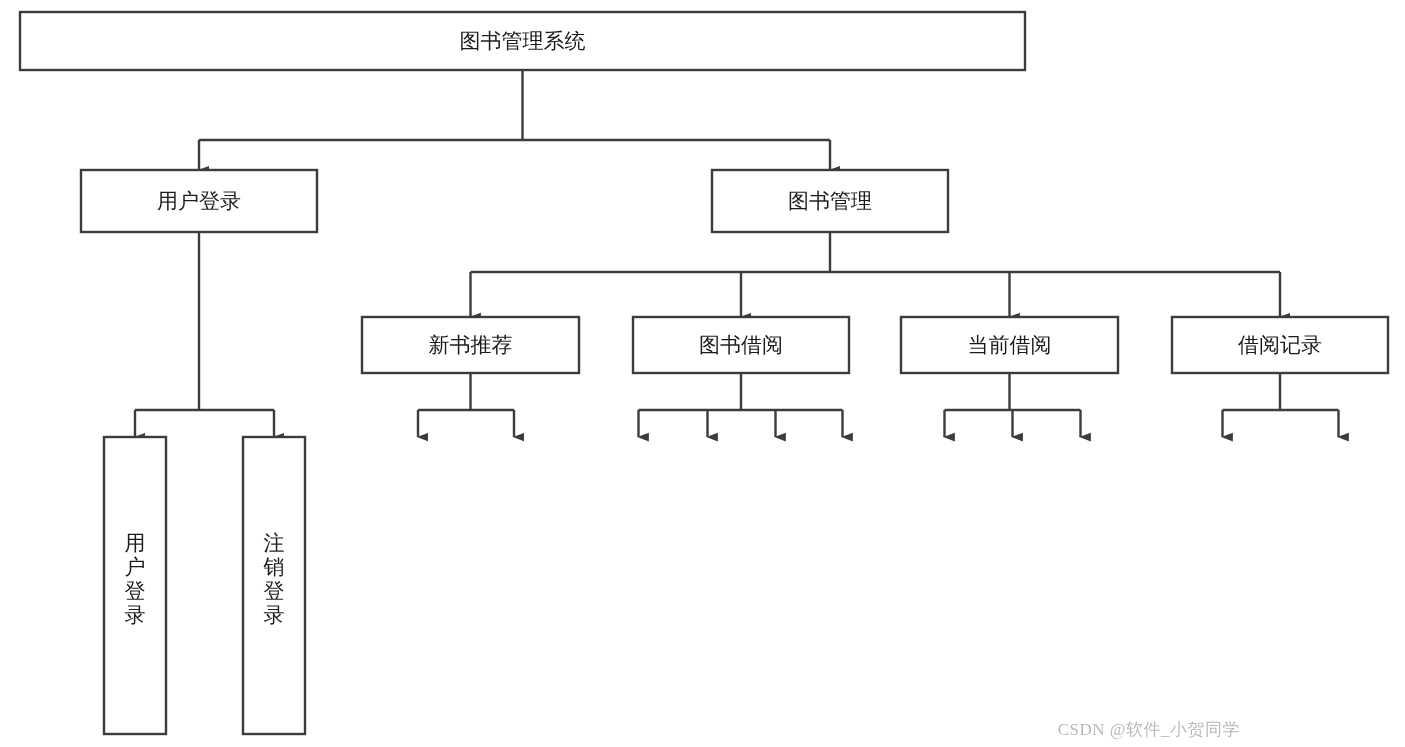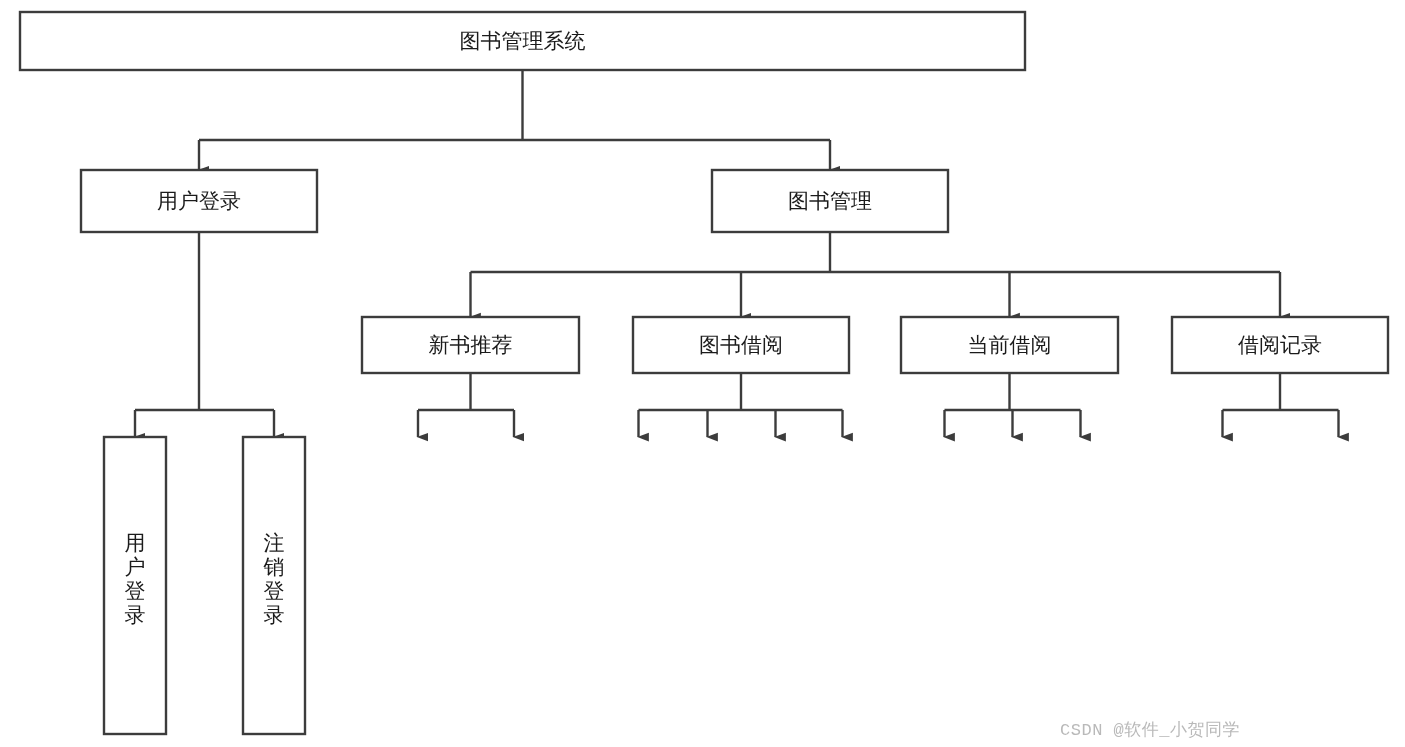--- a/index.html
+++ b/index.html
@@ -46,21 +46,21 @@
   }
   .edge-line {
     stroke: #3c3c3c;
     stroke-width: 2.4;
     fill: none;
   }
   .watermark-text {
     position: absolute;
     right: 8px;
     bottom: 6px;
-    font-family: Liberation Mono, monospace;
+    font-family: Liberation Serif, serif;
     font-size: 17px;
     color: #b9b9b9;
     white-space: nowrap;
     letter-spacing: 0.5px;
   }
 </style>
 </head>
 <body>
 
 <div id="diagram-root">

